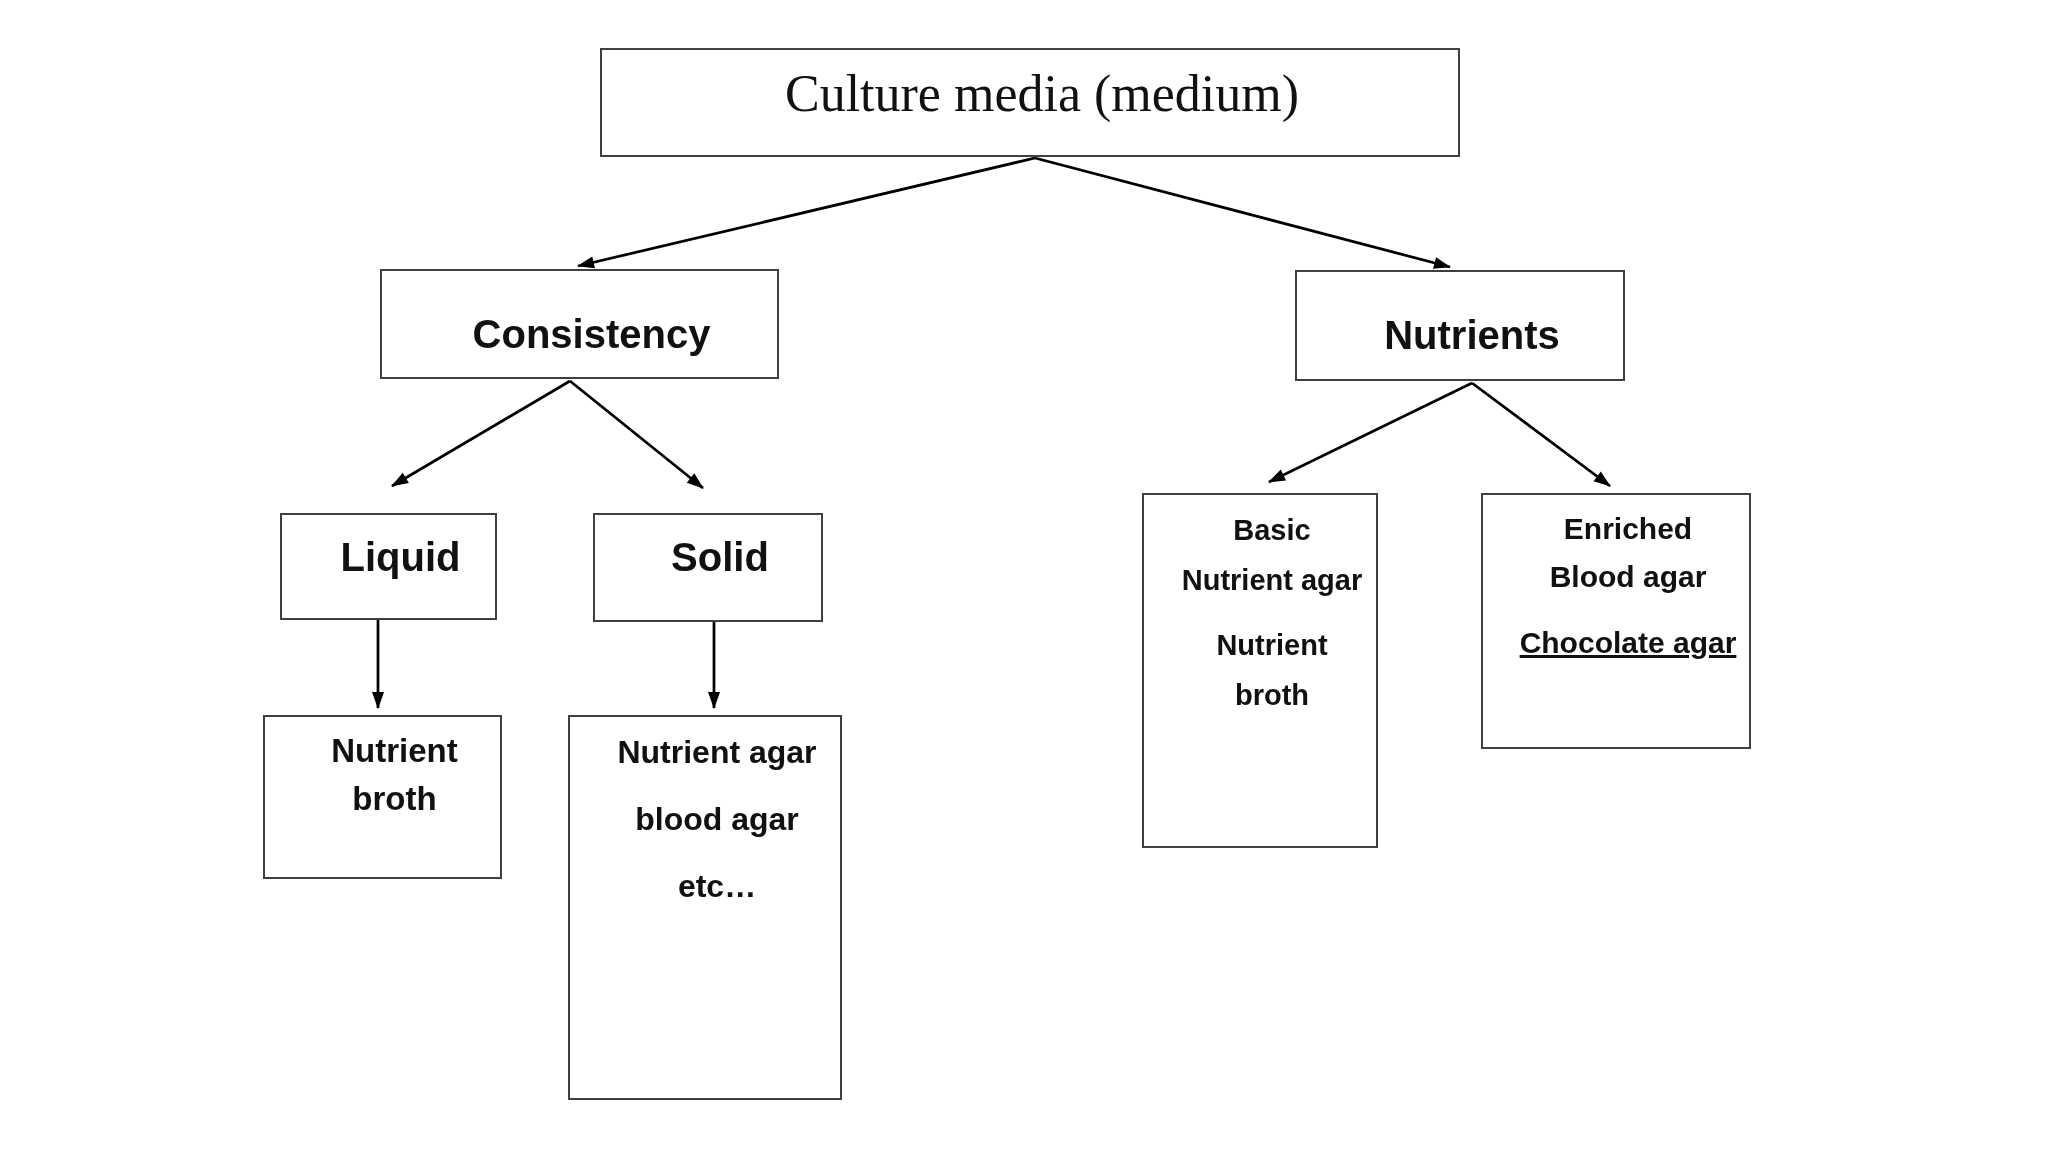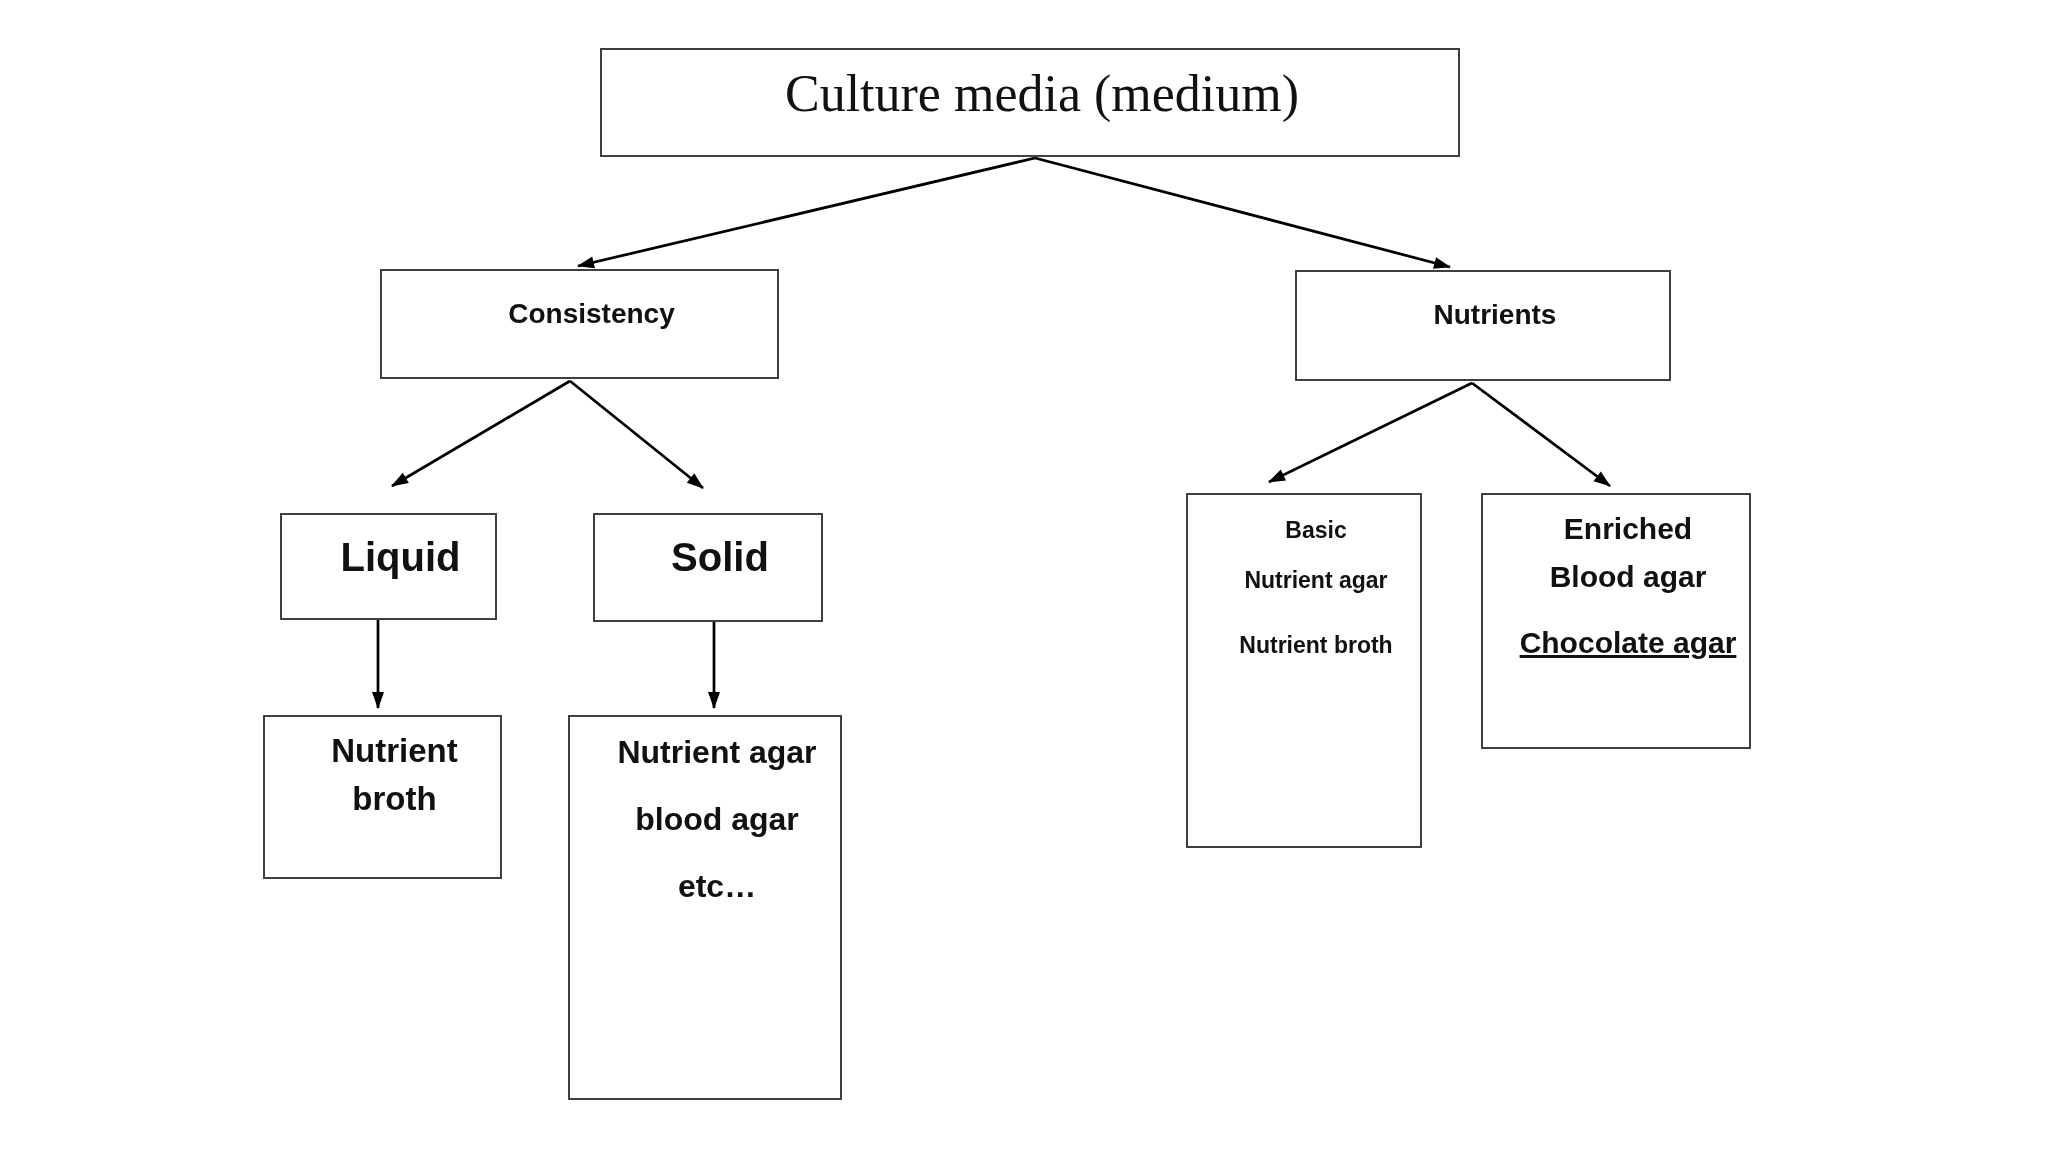--- a/index.html
+++ b/index.html
@@ -34,44 +34,44 @@
   
   .node--root{
     left:600px;top:48px;width:860px;height:109px;
     font-family:"Liberation Serif", serif;
     font-size:52px;line-height:60px;
     padding-top:14px;
     font-weight:400;
   }
   
   .node--consistency{left:380px;top:269px;width:399px;height:110px;}
-  .node--nutrients{left:1295px;top:270px;width:376px;height:111px;}
+  .node--nutrients{left:1295px;top:270px;width:330px;height:111px;}
   .node--consistency,.node--nutrients{
-    font-size:28px;line-height:48px;font-weight:700;padding-top:19px;
+    font-size:40px;line-height:48px;font-weight:700;padding-top:19px;justify-content:center;
   }
   
   .node--liquid{left:280px;top:493px;width:217px;height:107px;}
   .node--solid{left:593px;top:493px;width:230px;height:109px;}
   .node--liquid,.node--solid{
     font-size:40px;line-height:48px;font-weight:700;padding-top:18px;margin-top:20px;
   }
   
   .node--liquid-ex{
     left:263px;top:715px;width:239px;height:164px;
     font-size:33px;line-height:48px;font-weight:700;padding-top:10px;
   }
   .node--liquid-ex .wrap{width:200px;}
   .node--solid-ex{
     left:568px;top:715px;width:274px;height:385px;
     font-size:32px;line-height:40px;font-weight:700;padding-top:15px;
   }
   .node--solid-ex p{margin:0 0 27px 0;}
   .node--basic{
     left:1142px;top:493px;width:236px;height:355px;
-    font-size:23px;line-height:50px;font-weight:700;padding-top:10px;margin-left:44px;
+    font-size:29px;line-height:50px;font-weight:700;padding-top:10px;
   }
   .node--basic p{margin:0;width:185px;}
   .node--basic p.para-gap{margin-top:15px;}
   .node--enriched{
     left:1481px;top:493px;width:270px;height:256px;
     font-size:30px;line-height:48px;font-weight:700;padding-top:10px;
   }
   .node--enriched p{margin:0;width:248px;}
   .node--enriched p.para-gap{margin-top:18px;text-decoration:underline;}
 </style>

